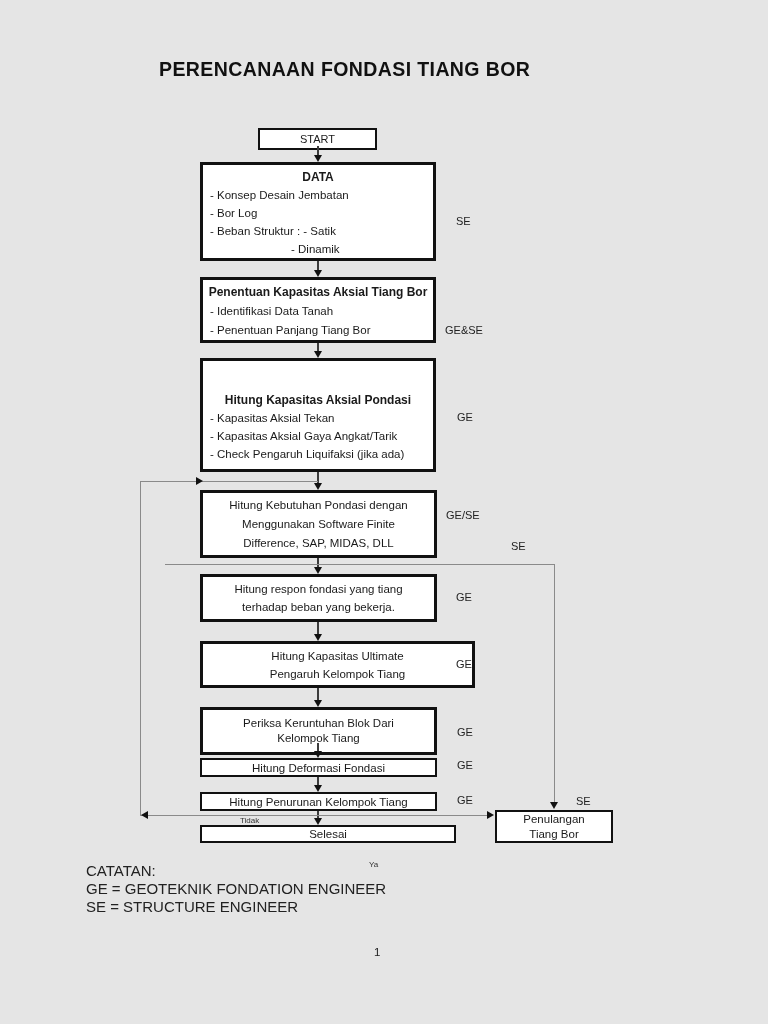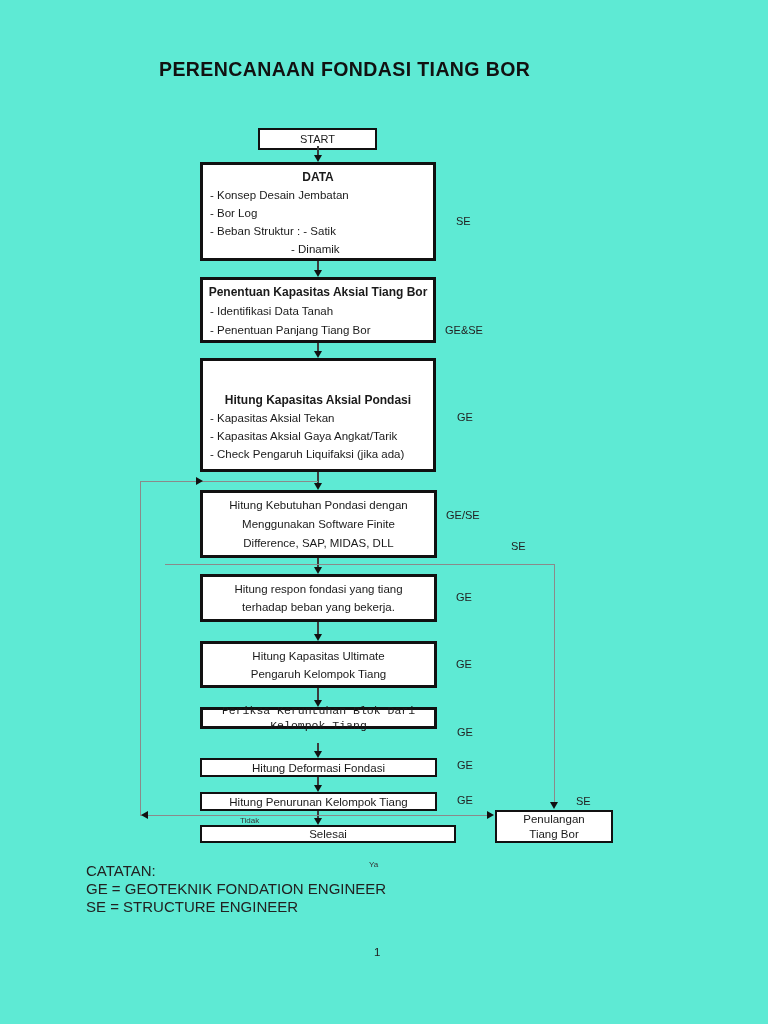--- a/index.html
+++ b/index.html
@@ -1,17 +1,17 @@
 <!DOCTYPE html>
 <html><head>
 <meta charset="utf-8">
 <style>
   html,body{margin:0;padding:0;background:#ffffff;}
   .page{
-    position:relative;width:768px;height:1024px;background:#5eead4;overflow:hidden;
+    position:relative;width:768px;height:1024px;background:#e5e5e5;overflow:hidden;
     font-family:"Liberation Sans","DejaVu Sans",sans-serif;color:#1a1a1a;
   }
   .title{
     position:absolute;left:159px;top:58px;font-size:19.5px;font-weight:bold;
     letter-spacing:0.4px;color:#111;white-space:nowrap;
   }
   .box{
     position:absolute;box-sizing:border-box;border:3px solid #111;background:#fff;
     font-size:11.5px;line-height:18px;
   }
@@ -69,26 +69,26 @@
     <div>Hitung Kebutuhan Pondasi dengan</div>
     <div>Menggunakan Software Finite</div>
     <div>Difference, SAP, MIDAS, DLL</div>
   </div>
 
   <div class="box centered" style="left:200px;top:574px;width:237px;height:48px;">
     <div>Hitung respon fondasi yang tiang</div>
     <div>terhadap beban yang bekerja.</div>
   </div>
 
-  <div class="box centered" style="left:200px;top:641px;width:237px;height:47px;">
+  <div class="box centered" style="left:200px;top:641px;width:275px;height:47px;">
     <div>Hitung Kapasitas Ultimate</div>
     <div>Pengaruh Kelompok Tiang</div>
   </div>
 
-  <div class="box centered" style="left:200px;top:707px;width:237px;height:22px;line-height:15px;font-family:Liberation Mono, monospace;">
+  <div class="box centered" style="left:200px;top:707px;width:237px;height:48px;line-height:15px;">
     <div>Periksa Keruntuhan Blok Dari</div>
     <div>Kelompok Tiang</div>
   </div>
 
   <div class="box thin centered" style="left:200px;top:758px;width:237px;height:19px;">
     <div>Hitung Deformasi Fondasi</div>
   </div>
 
   <div class="box thin centered" style="left:200px;top:792px;width:237px;height:19px;">
     <div>Hitung Penurunan Kelompok Tiang</div>

